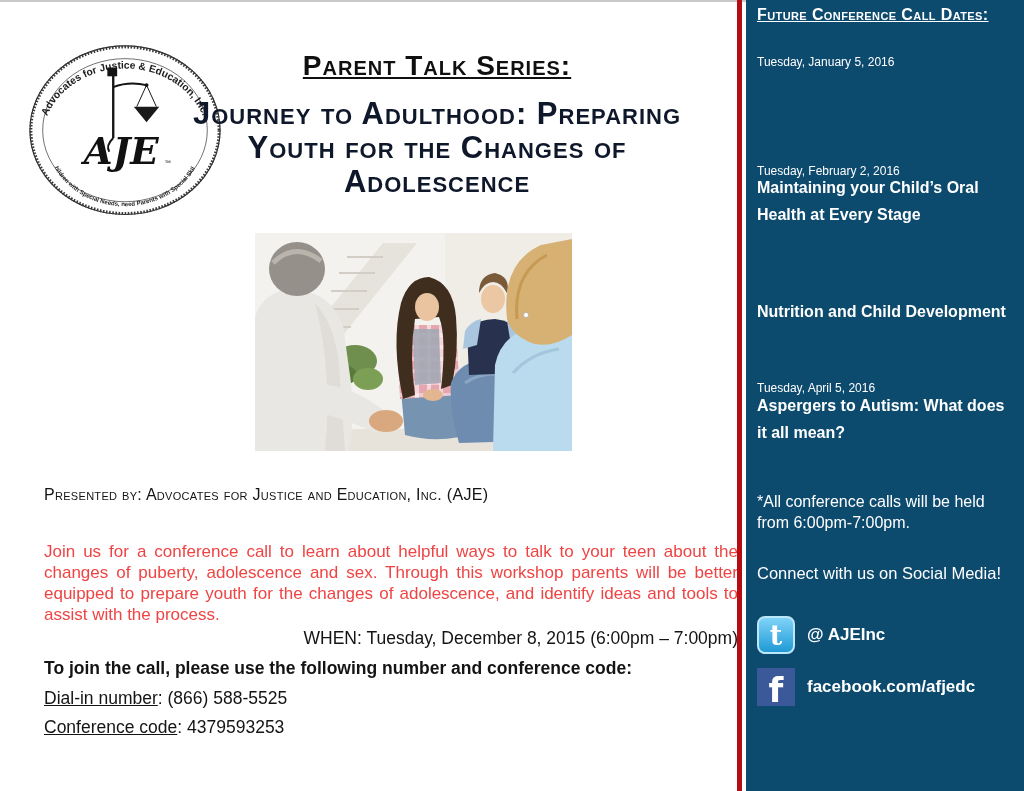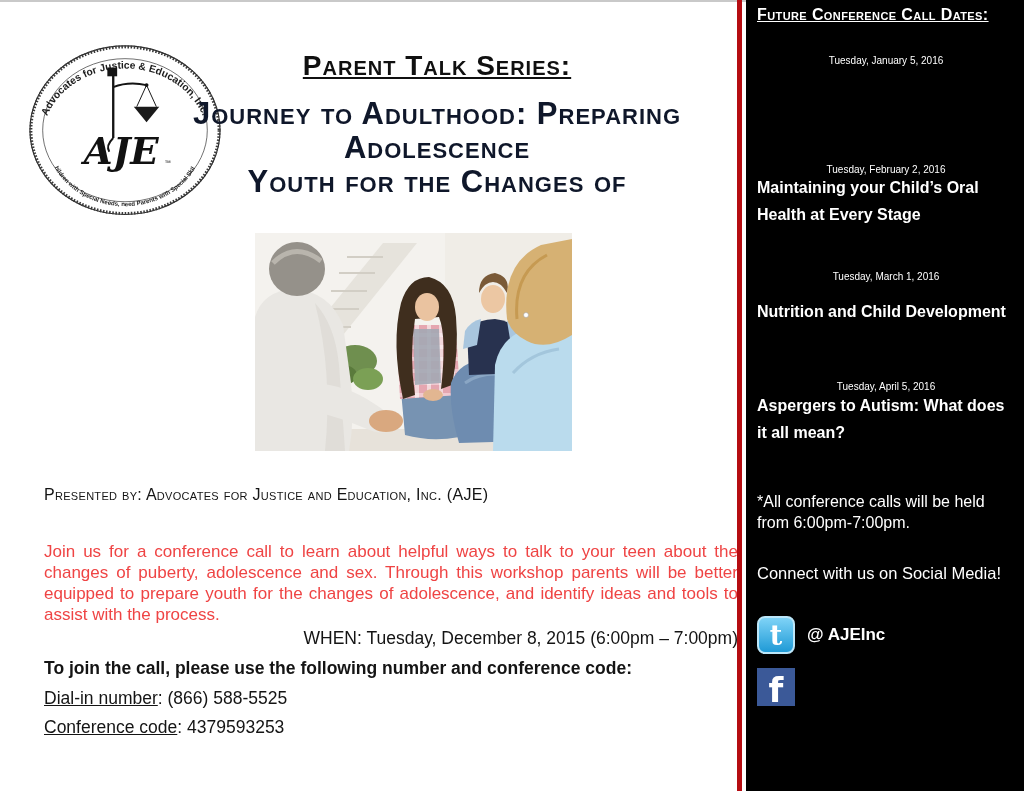--- a/index.html
+++ b/index.html
@@ -22,25 +22,25 @@
   .para { position:absolute; left:44px; top:541px; width:694px; font-size:17px; line-height:21px;
           text-align:justify; color:#ef4444; }
   .when-line { position:absolute; left:44px; top:628px; width:694px; font-size:17.5px;text-align:right; }
   .join-line { position:absolute; left:44px; top:658px; width:694px; font-size:17.5px; font-weight:bold; }
   .dial-line { position:absolute; left:44px; top:688px; width:694px; font-size:17.5px; }
   .code-line { position:absolute; left:44px; top:717px; width:694px; font-size:17.5px; }
   .u-label { text-decoration:underline; }
 
   
   .divider { position:absolute; left:737px; top:0; width:5px; height:791px; background:#b50d12; }
-  .sidebar { position:absolute; left:746px; top:0; width:278px; height:791px; background:#000000; color:#ffffff; }
+  .sidebar { position:absolute; left:746px; top:0; width:278px; height:791px; background:#0c4a6e; color:#ffffff; }
   .sidebar .abs { position:absolute; left:11px; width:258px; }
   .sb-heading { top:6px; font-size:16px; font-weight:bold; font-variant:small-caps; letter-spacing:0.4px;
                 text-decoration:underline; }
-  .ev-date { font-size:10px; font-weight:normal;text-align:center; }
+  .ev-date { font-size:12px; font-weight:normal; }
   .ev-topic { font-size:16px; font-weight:bold; line-height:27px; }
   .ev-d1 { top:55px; } .ev-t1 { top:83px; }
   .ev-d2 { top:164px; } .ev-t2 { top:174px; }
   .ev-d3 { top:271px; } .ev-t3 { top:298px; }
   .ev-d4 { top:381px; } .ev-t4 { top:392px; }
   .sb-note { top:491px; width:266px; font-size:16px; line-height:21px; }
   .sb-social { top:564px; width:266px; font-size:16.5px; }
   .tw-row { top:616px; display:flex; align-items:center; gap:12px; }
   .fb-row { top:668px; display:flex; align-items:center; gap:12px; }
   .social-text { font-size:17px; font-weight:600; }
@@ -86,22 +86,22 @@
       </g>
       <text x="58" y="124" font-family="DejaVu Serif" ,="" serif="" font-style="italic" font-weight="bold" font-size="38" fill="#111111">AJE</text>
       <text x="140" y="126" font-size="7" fill="#111111">™</text>
     </svg>
   </div>
 
   <div class="title-block">
     <div class="series-title">Parent Talk Series:</div>
     <div class="main-title">
       <div>Journey to Adulthood: Preparing</div>
+      <div>Youth for the Changes of</div>
       <div>Adolescence</div>
-      <div>Youth for the Changes of</div>
     </div>
   </div>
 
   <div class="photo">
     <svg viewBox="0 0 317 218" preserveAspectRatio="none">
       <defs>
         <pattern id="plaid" width="12" height="12" patternUnits="userSpaceOnUse">
           <rect width="12" height="12" fill="#e5a6b0"></rect>
           <rect width="12" height="4" y="4" fill="#f3ced4" opacity="0.9"></rect>
           <rect width="4" height="12" x="4" fill="#ffffff" opacity="0.55"></rect>
@@ -181,36 +181,36 @@
 
   <div class="divider"></div>
   <div class="sidebar">
     <div class="abs sb-heading">Future Conference Call Dates:</div>
 
     <div class="abs ev-date ev-d1">Tuesday, January 5, 2016</div>
 
     <div class="abs ev-date ev-d2">Tuesday, February 2, 2016</div>
     <div class="abs ev-topic ev-t2">Maintaining your Child’s Oral Health at Every Stage</div>
 
-    <div class="abs ev-date ev-d3">Tuesday, March 1, 2016</div>
     <div class="abs ev-topic ev-t3">Nutrition and Child Develop­ment</div>
 
     <div class="abs ev-date ev-d4">Tuesday, April 5, 2016</div>
     <div class="abs ev-topic ev-t4">Aspergers to Autism: What does it all mean?</div>
 
     <div class="abs sb-note">*All conference calls will be held from 6:00pm-7:00pm.</div>
     <div class="abs sb-social">Connect with us on Social Media!</div>
 
     <div class="abs tw-row">
       <div class="tw-icon">
         <span>t</span>
       </div>
       <div class="social-text">@ AJEInc</div>
     </div>
 
     <div class="abs fb-row">
       <div class="fb-icon">
         <span>f</span>
       </div>
+      <div class="social-text">facebook.com/afjedc</div>
     </div>
 
   </div>
 </div>
 
 </body></html>

